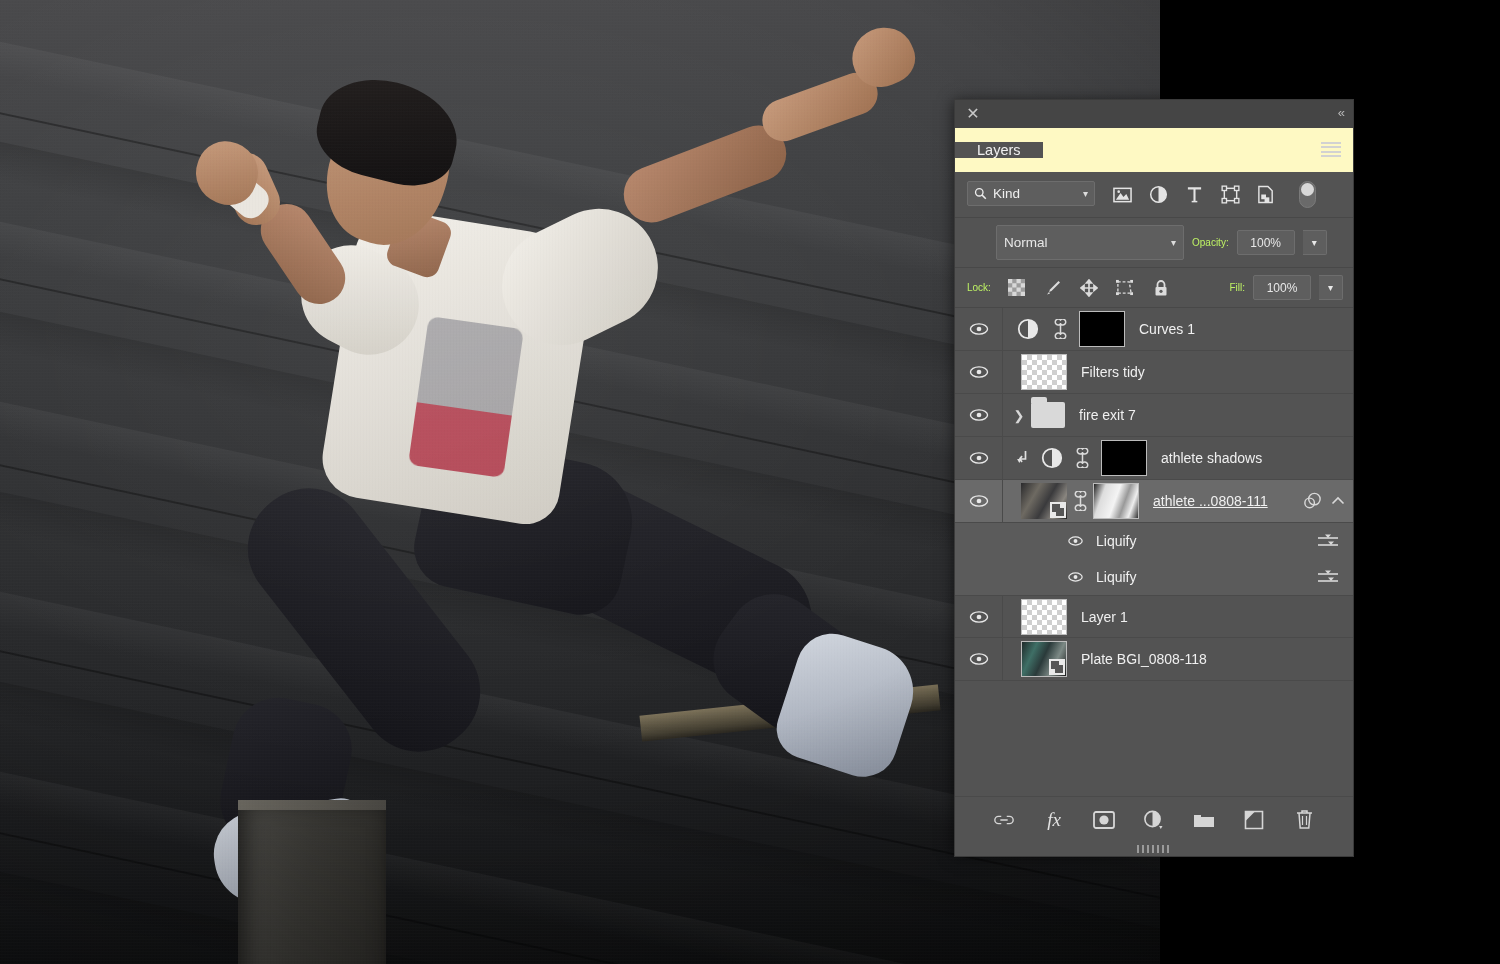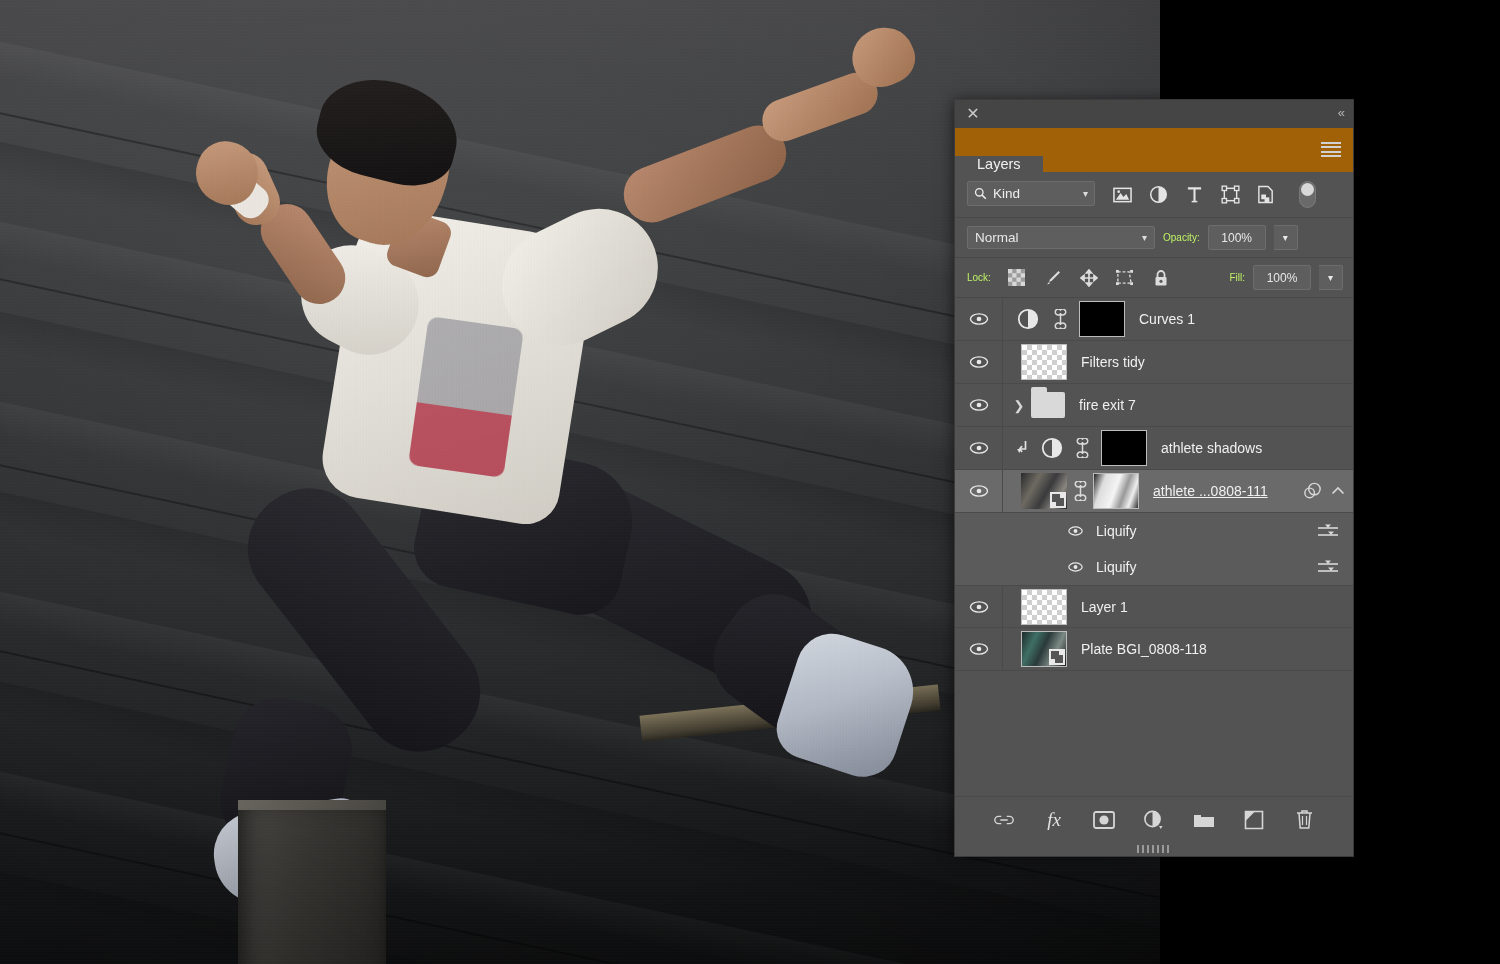--- a/index.html
+++ b/index.html
@@ -108,21 +108,21 @@
   }
   .x-btn{
     position:absolute; left:8px; top:4px; width:20px; height:20px;
     color:#c8c8c8; font-size:16px; line-height:20px; text-align:center; cursor:pointer;
   }
   .collapse-btn{
     position:absolute; right:10px; top:5px; color:#b9b9b9; font-size:13px; cursor:pointer;
     letter-spacing:-2px;
   }
   .tabrow{
-    height:44px; background:#a16207; display:flex; align-items:flex-end; position:relative;
+    height:44px; background:#fef9c3; display:flex; align-items:center; position:relative;
   }
   .tab{
     padding:0 22px; display:flex; align-items:center; background:#535353;
     color:#f0f0f0; font-size:14.5px; cursor:pointer;
   }
   .menu-btn{
     position:absolute; right:12px; top:14px; width:20px; height:15px; cursor:pointer;
     display:flex; flex-direction:column; justify-content:space-between;
   }
   .menu-btn i{ display:block; height:2px; background:#d2d2d2; }
@@ -146,22 +146,22 @@
   .toggle-pill:before{
     content:""; position:absolute; left:1px; top:1px; width:13px; height:13px; border-radius:50%;
     background:#d8d8d8;
   }
 
   .moderow, .lockrow{
     display:flex; align-items:center; padding:7px 10px 7px 12px; border-bottom:1px solid #484848;
     gap:8px;
   }
   .blend-select{
-    flex:0 0 188px; height:23px; background:#5e5e5e; border:1px solid #6d6d6d; border-radius:2px;
-    display:flex; align-items:center; padding:0 7px; cursor:pointer; font-size:13.5px;
+    flex:0 0 188px; height:35px; background:#5e5e5e; border:1px solid #6d6d6d; border-radius:2px;
+    display:flex; align-items:center; padding:0 7px; cursor:pointer; font-size:13.5px;margin-left:29px;
   }
   .lab{ font-size:10px; color:#bef264;text-align:right; }
   .numfield{
     width:58px; height:25px; background:#5e5e5e; border:1px solid #6d6d6d; border-radius:2px;
     display:flex; align-items:center; justify-content:center; font-size:12px; cursor:text;
   }
   .stepper{
     width:24px; height:25px; background:#5e5e5e; border:1px solid #6d6d6d; border-left:none;
     border-radius:0 2px 2px 0; display:flex; align-items:center; justify-content:center;
     font-size:10px; cursor:pointer;

